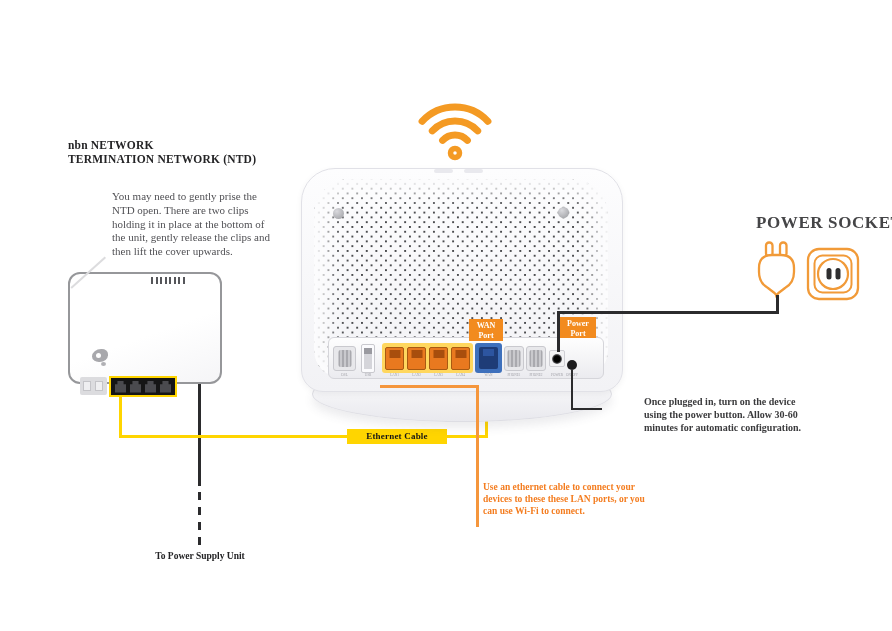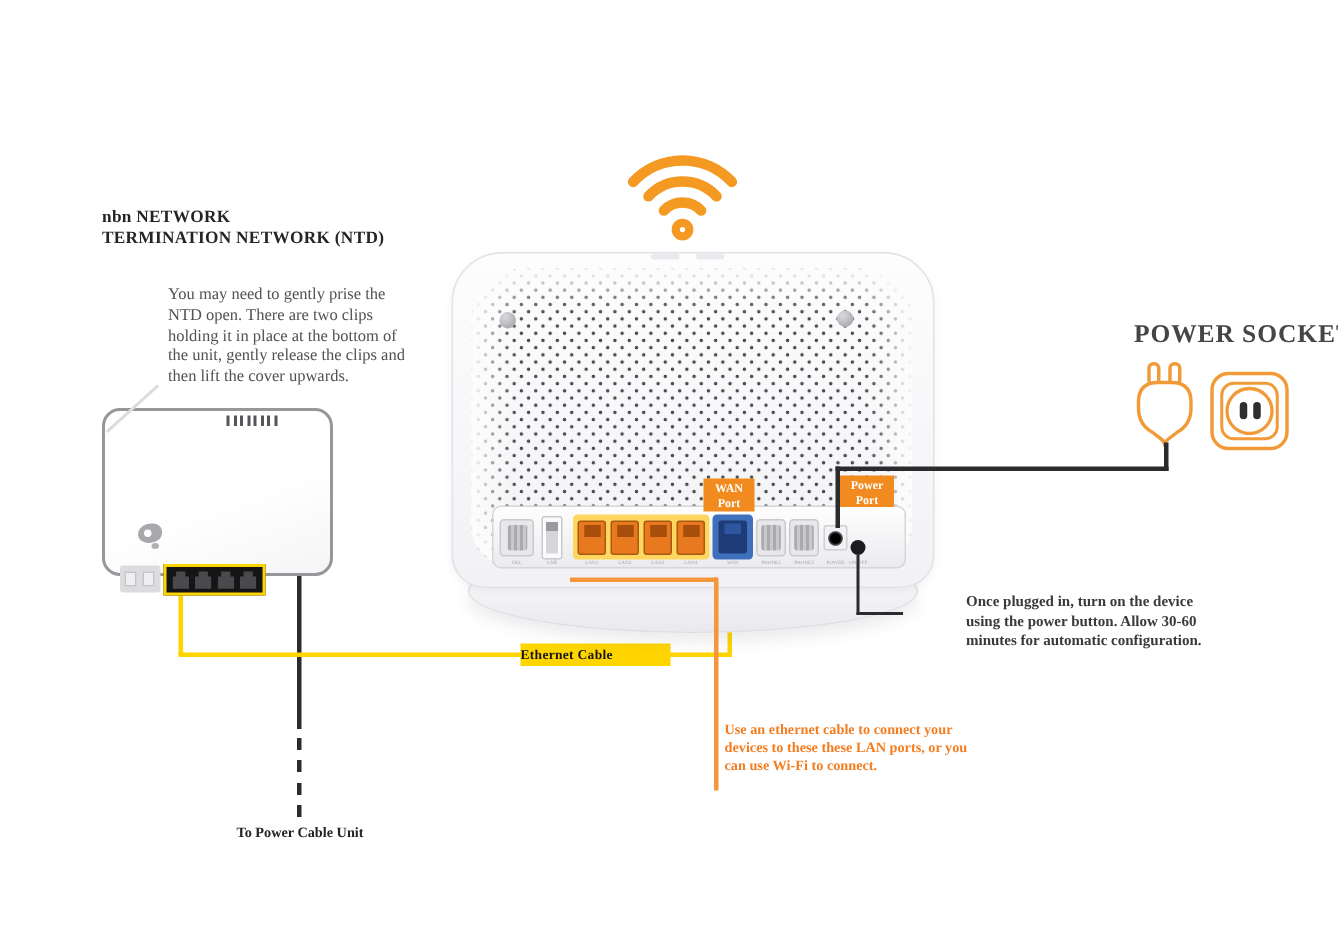--- a/index.html
+++ b/index.html
@@ -27,21 +27,21 @@
   .ntd-sideports i:first-child{left:3px;} .ntd-sideports i:last-child{left:15px;}
   .ntd-ports{left:109px;top:376px;width:68px;height:21px;background:#151515;border:2.5px solid var(--yellow,#FFD500);box-sizing:border-box;display:flex;align-items:center;justify-content:space-around;padding:0 2px;}
   .rj45{width:11px;height:12px;background:#4a4a4e;clip-path:polygon(0 32%,22% 32%,22% 0,78% 0,78% 32%,100% 32%,100% 100%,0 100%);}
 
   
   .yellow{background:var(--yellow,#FFD500);}
   .blackline{background:#2b2b2d;}
   .orangeline{background:var(--orange_line,#F5963C);}
   .dashline{left:198px;top:492px;width:3px;height:58px;background:repeating-linear-gradient(to bottom,#2b2b2d 0 8px,transparent 8px 15px);}
   .cable-badge{left:347px;top:429px;width:100px;height:15px;background:var(--yellow,#FFD500);
-    font-size:9px;font-weight:700;color:#161616;text-align:left;line-height:15px;letter-spacing:.2px;}
+    font-size:9px;font-weight:700;color:#161616;text-align:center;line-height:15px;letter-spacing:.2px;}
   .psu-label{left:128px;top:551px;width:144px;text-align:center;font-size:9.5px;font-weight:700;color:#232325;}
 
   
   .stand{left:312px;top:366px;width:298px;height:54px;background:linear-gradient(#ffffff,#e9e9ee);
     border:1px solid #dddde3;border-radius:50%;box-shadow:0 6px 10px rgba(70,70,90,.10);}
   .router-body{left:301px;top:168px;width:320px;height:222px;background:linear-gradient(180deg,#fdfdfe,#f2f2f5);
     border:1px solid #e1e1e7;border-radius:34px 34px 22px 22px;box-shadow:0 2px 6px rgba(0,0,0,.05);}
   .notch{top:169px;width:19px;height:4px;background:#e9e9ee;border-radius:2px;}
   .dots{left:314px;top:179px;width:294px;height:198px;border-radius:36px 36px 26px 26px;
     background-image:radial-gradient(#4b4c4f 1.1px,transparent 1.35px),radial-gradient(#4b4c4f 1.1px,transparent 1.35px);
@@ -98,21 +98,21 @@
       <i></i>
     </div>
   <div class="abs ntd-logo"></div>
   <div class="abs ntd-sideports">
       <i></i>
       <i></i>
     </div>
 
   <div class="abs blackline" style="left:198px;top:384px;width:3px;height:102px;"></div>
   <div class="abs dashline"></div>
-  <div class="abs psu-label">To Power Cable Unit</div>
+  <div class="abs psu-label">To Power Supply Unit</div>
 
   <div class="abs yellow" style="left:119px;top:394px;width:3px;height:43px;"></div>
   <div class="abs yellow" style="left:119px;top:435px;width:369px;height:3px;"></div>
   <div class="abs yellow" style="left:485px;top:374px;width:3px;height:64px;"></div>
   <div class="abs ntd-ports">
     <span class="rj45"></span>
     <span class="rj45"></span>
     <span class="rj45"></span>
     <span class="rj45"></span>
   </div>

